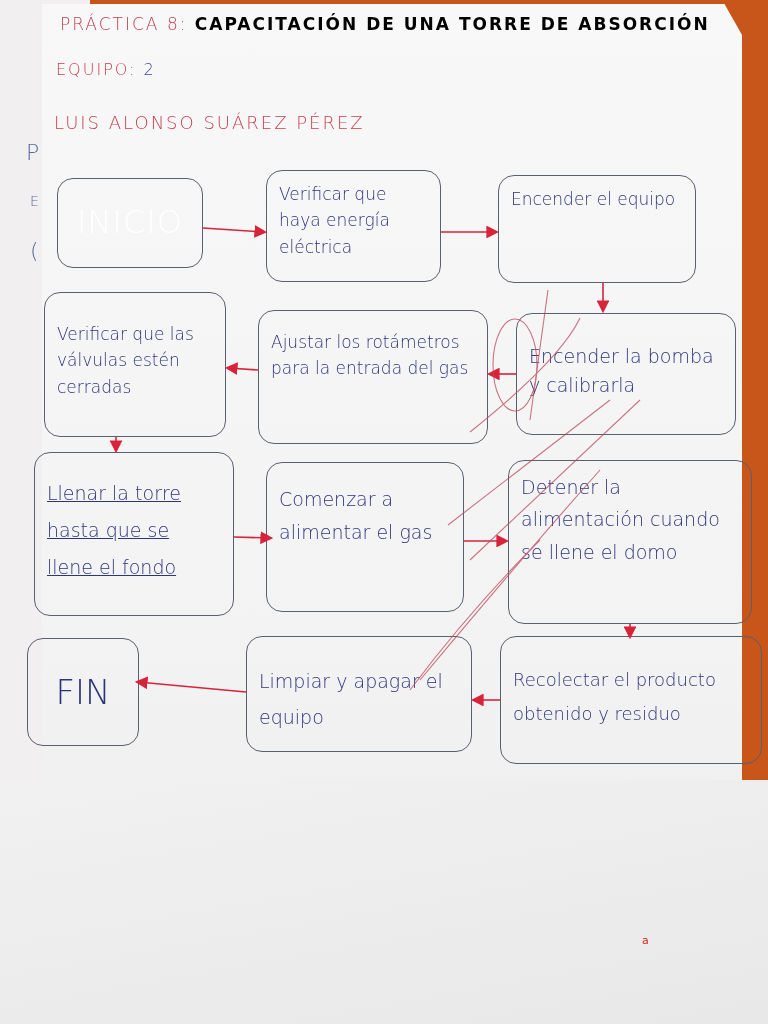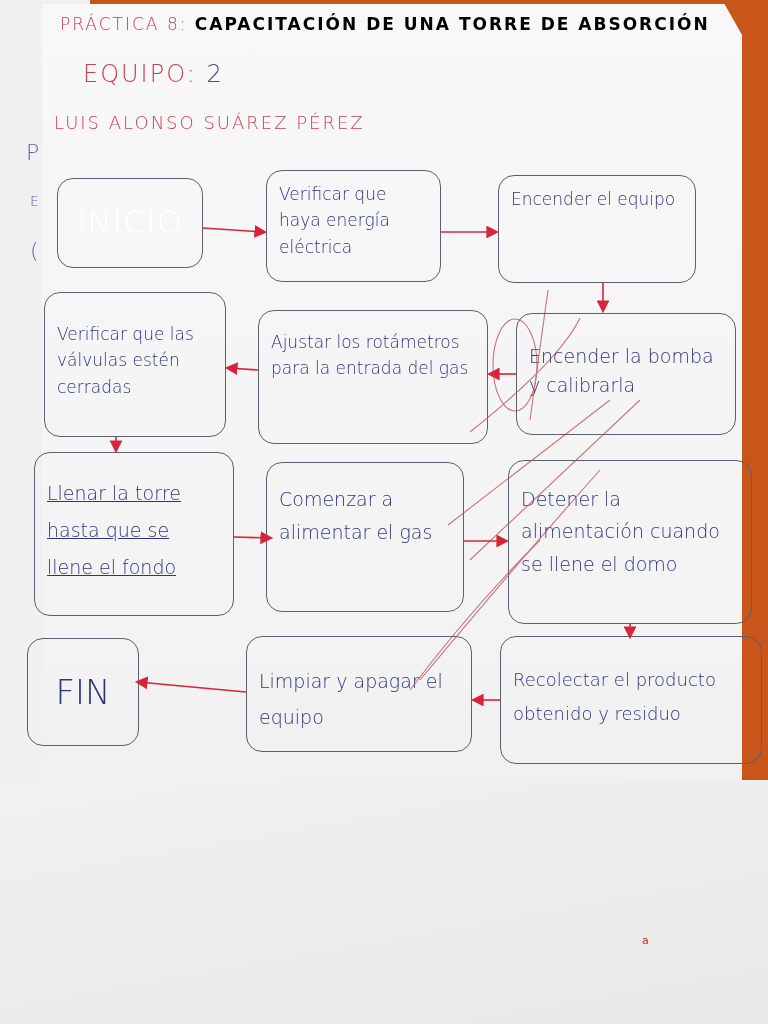--- a/index.html
+++ b/index.html
@@ -25,21 +25,21 @@
   .margin-letter {
     position: absolute; color: #5a6b9a; font-family: "DejaVu Sans", sans-serif;
     font-size: 22px; font-weight: 300;
   }
   .hdr {
     position: absolute; color: #c8404f; font-family: "DejaVu Sans", sans-serif;
     letter-spacing: 2px; text-transform: uppercase; font-weight: 300;
   }
   .hdr-title { left: 60px; top: 14px; font-size: 17px; color: #c04052; }
   .hdr-title .rest { color: #000000; font-weight: bold; }
-  .hdr-team { left: 56px; top: 60px; font-size: 24px; margin-left: 27px; }
+  .hdr-team { left: 56px; top: 60px; font-size: 16px; }
   .hdr-team .num { color: #3c4c92; }
   .hdr-name { left: 54px; top: 112px; font-size: 18px; }
 
   .box {
     position: absolute; border: 1.6px solid #5b6070; border-radius: 16px;
     box-sizing: border-box; padding: 10px 12px;
     color: #2d357a; font-family: "DejaVu Sans", sans-serif;
     font-size: 17px; line-height: 1.55; font-weight: 300;
   }
   .box.center { display: flex; align-items: center; justify-content: center; }
@@ -89,21 +89,21 @@
 <div class="box" style="left:516px;top:313px;width:220px;height:122px;padding-top:28px;font-size:19px;">
   <span>Encender la bomba y calibrarla</span>
 </div>
 
 <div class="box" style="left:34px;top:452px;width:200px;height:164px;padding-top:22px;font-size:19px;line-height:1.95;text-decoration:underline;">
   <span>Llenar la torre hasta que se llene el fondo</span>
 </div>
 <div class="box" style="left:266px;top:462px;width:198px;height:150px;padding-top:20px;font-size:19px;line-height:1.75;">
   <span>Comenzar a alimentar el gas</span>
 </div>
-<div class="box" style="left:508px;top:460px;width:244px;height:164px;padding-top:22px;font-size:19px;line-height:1.7;">
+<div class="box" style="left:508px;top:460px;width:244px;height:164px;padding-top:10px;font-size:19px;line-height:1.7;">
   <span>Detener la alimentación cuando se llene el domo</span>
 </div>
 
 <div class="box center" style="left:27px;top:638px;width:112px;height:108px;">
   <span class="big">FIN</span>
 </div>
 <div class="box" style="left:246px;top:636px;width:226px;height:116px;padding-top:26px;font-size:19px;line-height:1.9;">
   <span>Limpiar y apagar el equipo</span>
 </div>
 <div class="box" style="left:500px;top:636px;width:262px;height:128px;padding-top:26px;font-size:18px;line-height:1.9;">

